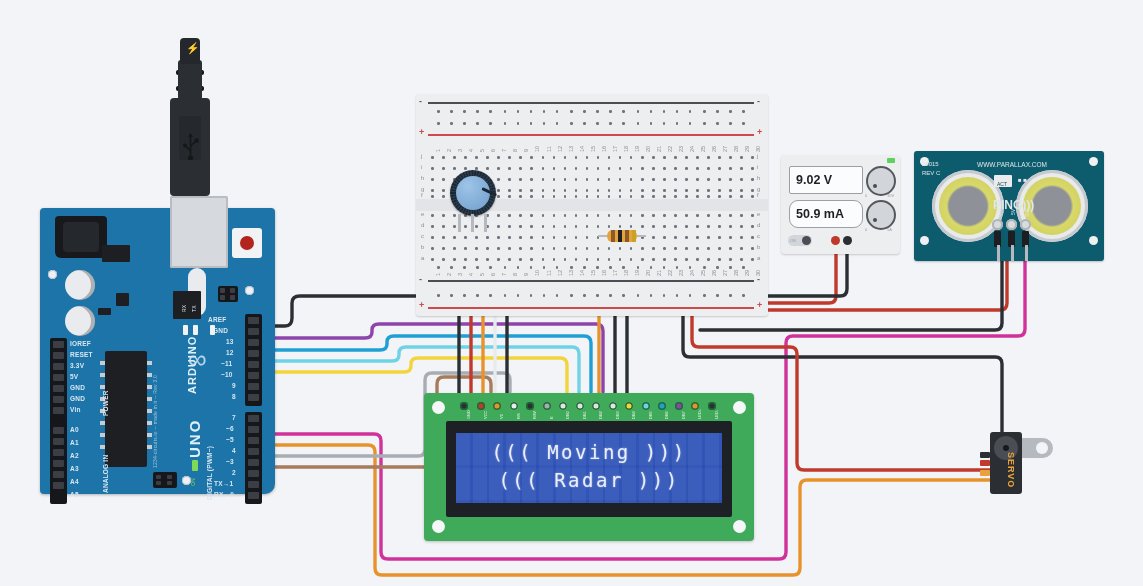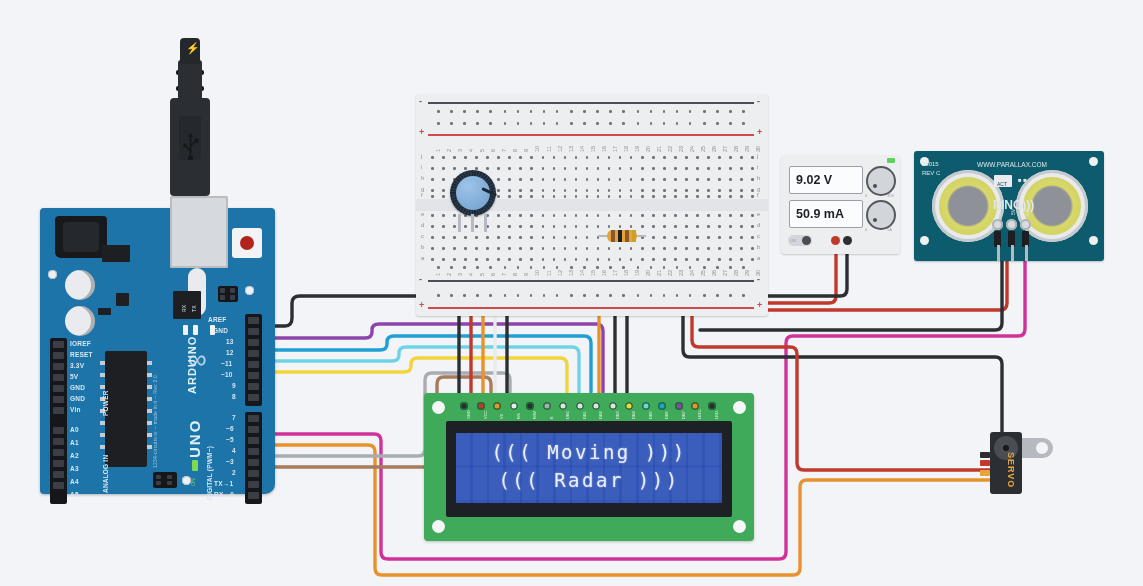--- a/index.html
+++ b/index.html
@@ -865,21 +865,21 @@
     </div>
   </div>
 </div>
 
 <div class="abs" id="psu">
   <div class="psu-body"></div>
   <div class="psu-led"></div>
   <div class="psu-screen" style="left:8px;top:11px;width:72px;height:26px;">
     <span>9.02 V</span>
   </div>
-  <div class="psu-screen" style="left:8px;top:45px;width:72px;height:26px;">
+  <div class="psu-screen" style="left:8px;top:45px;width:72px;height:26px;border-radius:9px;">
     <span>50.9 mA</span>
   </div>
   <div class="psu-knob" style="left:85px;top:11px;"></div>
   <div class="psu-knob" style="left:85px;top:45px;"></div>
   <div class="psu-tiny" style="left:84px;top:38px;">0</div>
   <div class="psu-tiny" style="left:106px;top:38px;">30V</div>
   <div class="psu-tiny" style="left:84px;top:72px;">0</div>
   <div class="psu-tiny" style="left:106px;top:72px;">5A</div>
   <div class="psu-sw"></div>
   <div class="psu-tiny" style="left:9px;bottom:11px;">ON</div>

